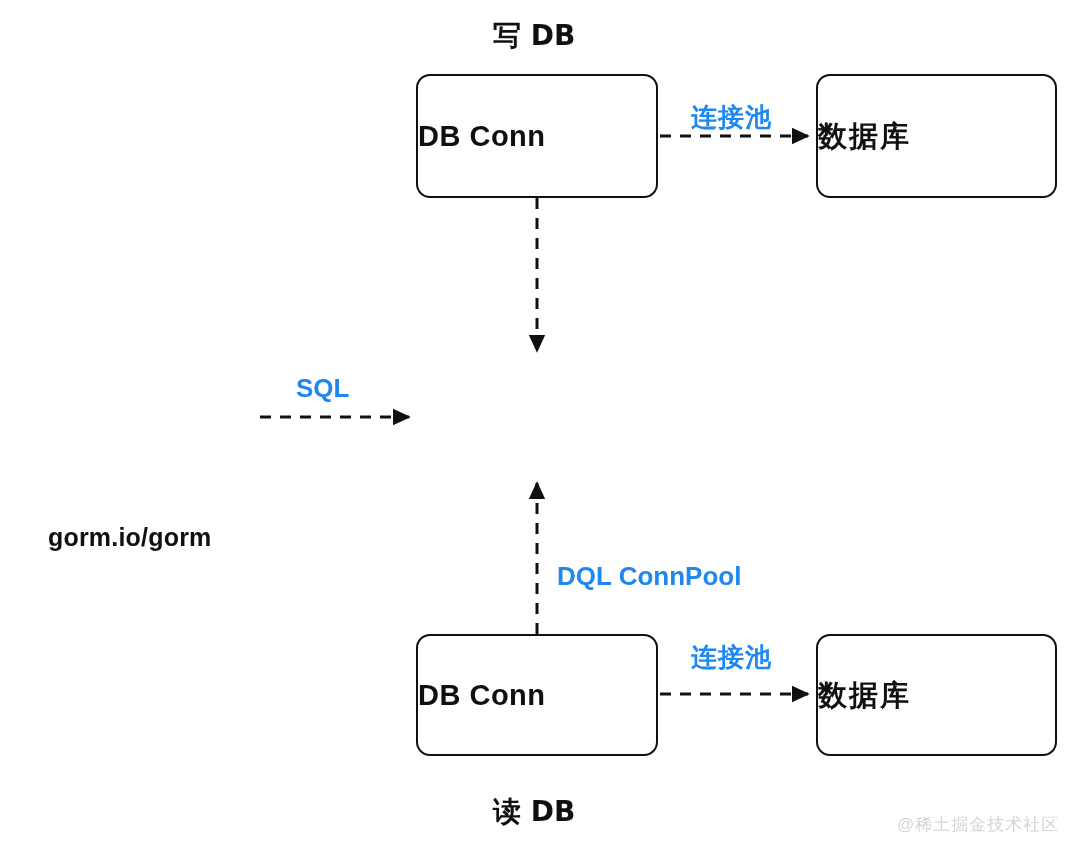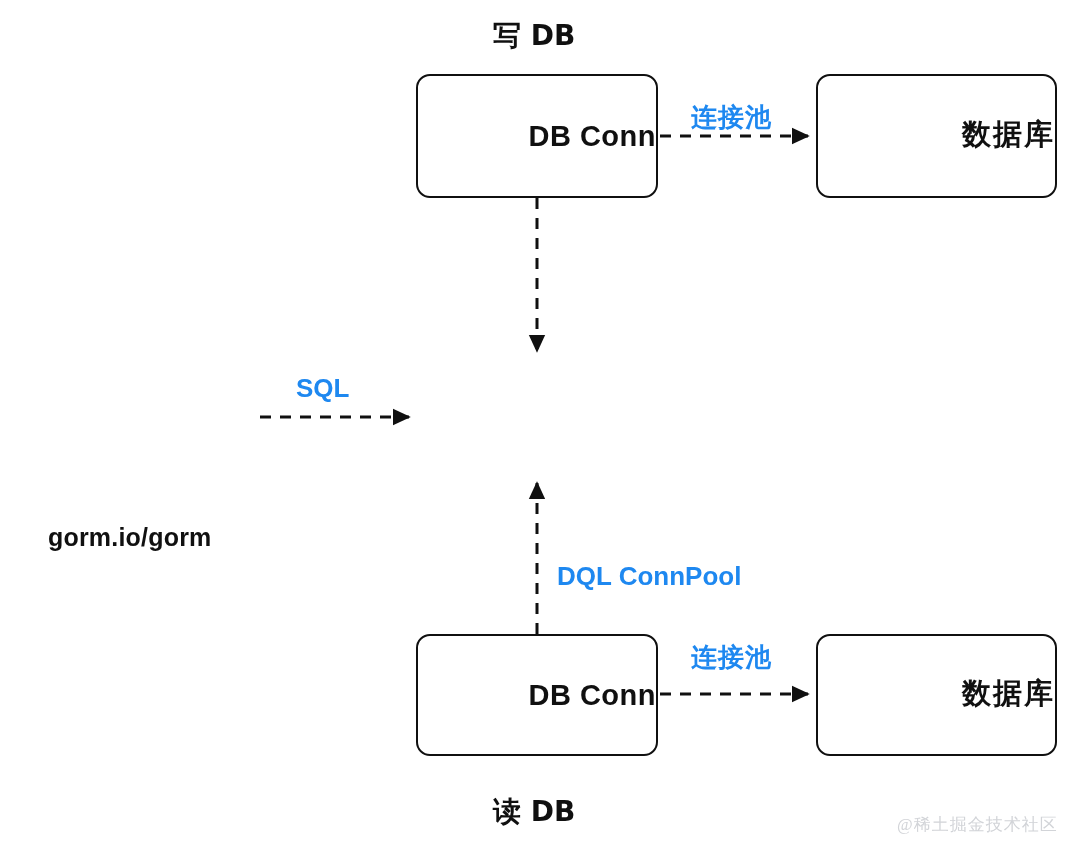--- a/index.html
+++ b/index.html
@@ -20,36 +20,36 @@
 
   
   .node {
     position: absolute;
     box-sizing: border-box;
     border: 2.5px solid #101010;
     border-radius: 14px;
     background: #ffffff;
     display: flex;
     align-items: center;
-    justify-content: flex-end;
+    justify-content: flex-start;
     color: #101010;
     font-weight: bold;
     letter-spacing: 0.5px;
   }
   .node.cyan {
     background: #7FFDFD;
   }
   .node-label {
     font-size: 29px;
     font-weight: bold;
     line-height: 1;
     white-space: nowrap;
   }
   .node-label.cjk {
-    font-family: Liberation Mono, monospace;
+    font-family: Liberation Serif, serif;
     letter-spacing: 2px;
   }
 
   
   .caption {
     position: absolute;
     color: #101010;
     font-weight: bold;
     font-size: 28px;
     line-height: 1;
@@ -76,21 +76,21 @@
   .edge-label.cjk {
     font-family: "DejaVu Sans", "Liberation Sans", sans-serif;
     letter-spacing: 1px;
   }
 
   
   .watermark {
     position: absolute;
     color: #d2d4d8;
     font-size: 17px;
-    font-family: Liberation Serif, serif;
+    font-family: Liberation Sans, sans-serif;
     white-space: nowrap;
     letter-spacing: 1px;
   }
 
   
   #edges {
     position: absolute;
     left: 0;
     top: 0;
     width: 1074px;

